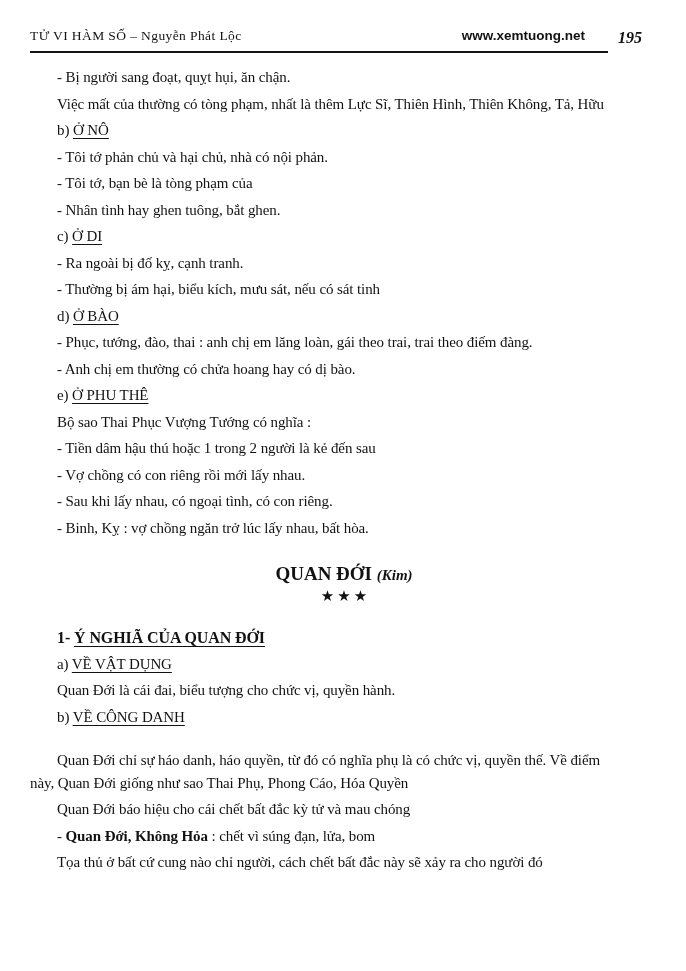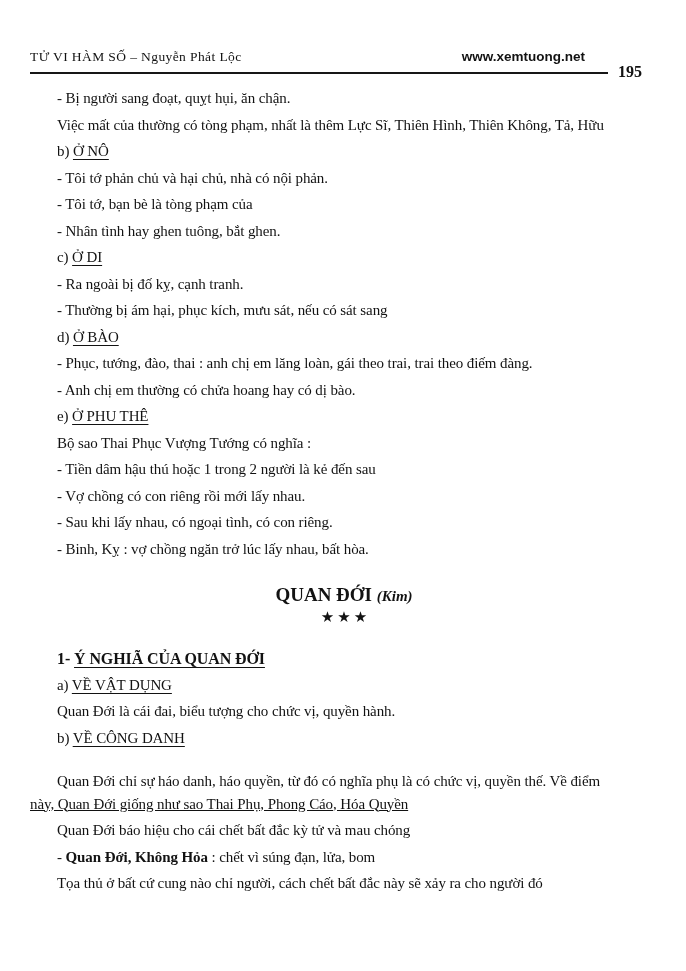--- a/index.html
+++ b/index.html
@@ -6,61 +6,62 @@
   body {
     width: 686px; height: 971px;
     background: #ffffff;
     color: #121212;
     font-family: "Liberation Serif", serif;
     overflow: hidden;
   }
   .page {
     box-sizing: border-box;
     width: 686px; height: 868px;
-    padding: 49px 28px 0 30px;
+    padding: 28px 28px 0 30px;
     background: #fff;
   }
   .hdr { position: relative; }
   .hdr-row { display: flex; align-items: baseline; }
   .hdr-title {
     font-size: 13.5px;
     letter-spacing: 0.4px;
     white-space: nowrap;
   }
   .hdr-site {
     margin-left: auto;
     margin-right: 73px;
     font-family: "Liberation Sans", sans-serif;
     font-weight: bold;
     font-size: 13.5px;
     white-space: nowrap;
   }
   .hdr-num {
     position: absolute;
-    top: 14px;
+    top: 1px;
     left: 588px;
+    font-style: italic;
     font-size: 16px;
     font-weight: bold;
   }
   .rule {
     margin-top: 7px;
     width: 578px;
     border-bottom: 2px solid #161616;
     height: 0;
   }
   .content { margin-top: 13px; }
   .line {
     font-size: 15px;
     line-height: 23px;
     letter-spacing: -0.1px;
     margin: 0 0 3.5px 0;
     text-indent: 27px;
     white-space: nowrap;
   }
-  .line.cont { text-indent: 0; text-decoration: underline; }
+  .line.cont { text-indent: 0; }
   .line.first { margin-bottom: 0; margin-top: 20px; }
   .u { text-decoration: underline; text-underline-offset: 3px; }
   b, .bold { font-weight: bold; }
   .sec-title {
     text-align: center;
     font-weight: bold;
     font-size: 19px;
     line-height: 20px;
     margin-top: 24px;
     white-space: nowrap;
@@ -98,21 +99,21 @@
   <div class="content">
 
     <p class="line">- Bị người sang đoạt, quỵt hụi, ăn chận.</p>
     <p class="line">Việc mất của thường có tòng phạm, nhất là thêm Lực Sĩ, Thiên Hình, Thiên Không, Tả, Hữu</p>
     <p class="line"><span>b) </span><span class="u">Ở NÔ</span></p>
     <p class="line">- Tôi tớ phản chủ và hại chủ, nhà có nội phản.</p>
     <p class="line">- Tôi tớ, bạn bè là tòng phạm của</p>
     <p class="line">- Nhân tình hay ghen tuông, bắt ghen.</p>
     <p class="line"><span>c) </span><span class="u">Ở DI</span></p>
     <p class="line">- Ra ngoài bị đố kỵ, cạnh tranh.</p>
-    <p class="line">- Thường bị ám hại, phục kích, mưu sát, nếu có sát sang</p>
+    <p class="line">- Thường bị ám hại, biểu kích, mưu sát, nếu có sát tinh</p>
     <p class="line"><span>d) </span><span class="u">Ở BÀO</span></p>
     <p class="line">- Phục, tướng, đào, thai : anh chị em lăng loàn, gái theo trai, trai theo điếm đàng.</p>
     <p class="line">- Anh chị em thường có chửa hoang hay có dị bào.</p>
     <p class="line"><span>e) </span><span class="u">Ở PHU THÊ</span></p>
     <p class="line">Bộ sao Thai Phục Vượng Tướng có nghĩa :</p>
     <p class="line">- Tiền dâm hậu thú hoặc 1 trong 2 người là kẻ đến sau</p>
     <p class="line">- Vợ chồng có con riêng rồi mới lấy nhau.</p>
     <p class="line">- Sau khi lấy nhau, có ngoại tình, có con riêng.</p>
     <p class="line">- Binh, Kỵ : vợ chồng ngăn trở lúc lấy nhau, bất hòa.</p>
 

